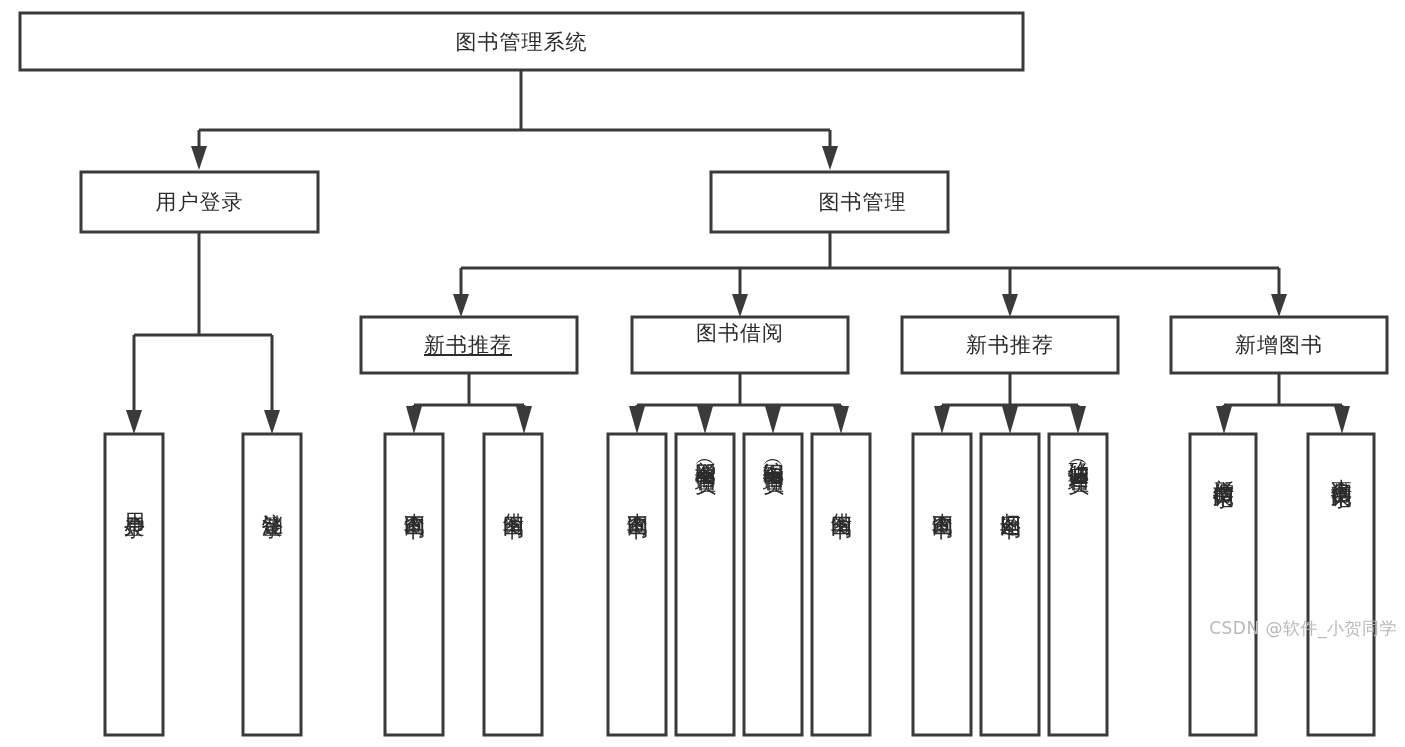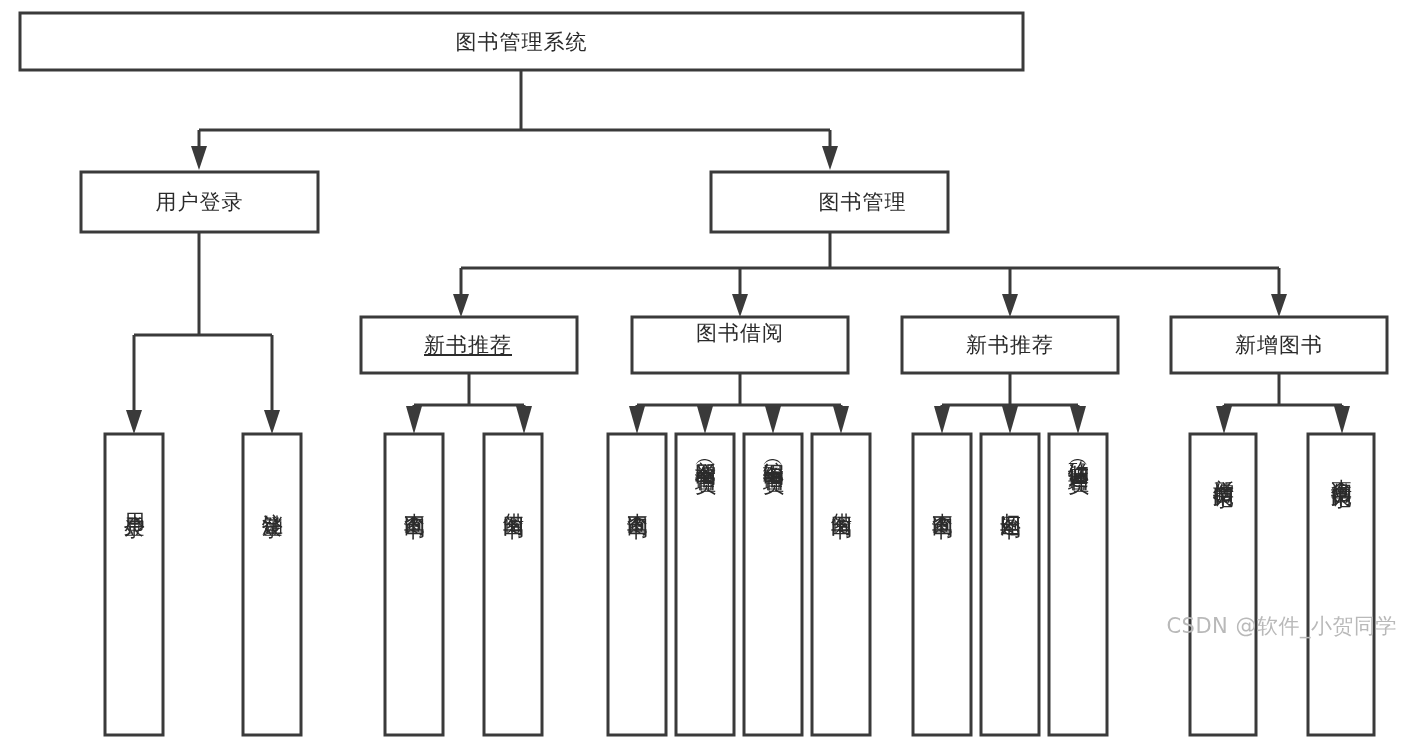--- a/index.html
+++ b/index.html
@@ -62,21 +62,21 @@
     font-family: "DejaVu Sans", "Liberation Sans", sans-serif;
     font-size: 21px;
     color: #2b2b2b;
     letter-spacing: 1px;
   }
   #watermark {
     position: absolute;
     right: 8px;
     bottom: 5px;
     font-family: "DejaVu Sans", "Liberation Sans", sans-serif;
-    font-size: 21px;
+    font-size: 17px;
     color: #b9b9b9;
     letter-spacing: 0.5px;
     white-space: nowrap;
   }
 </style>
 </head>
 <body>
 
 <div id="diagram-root">
 

